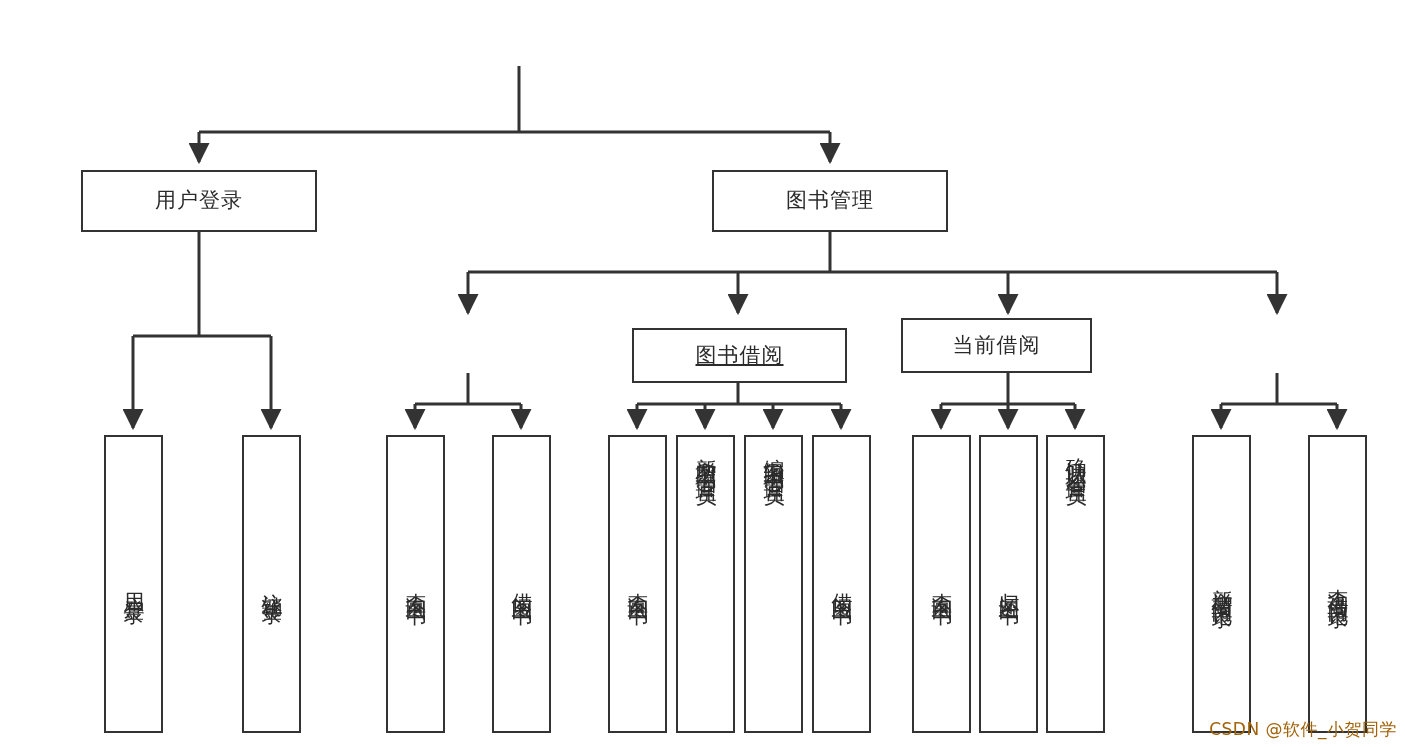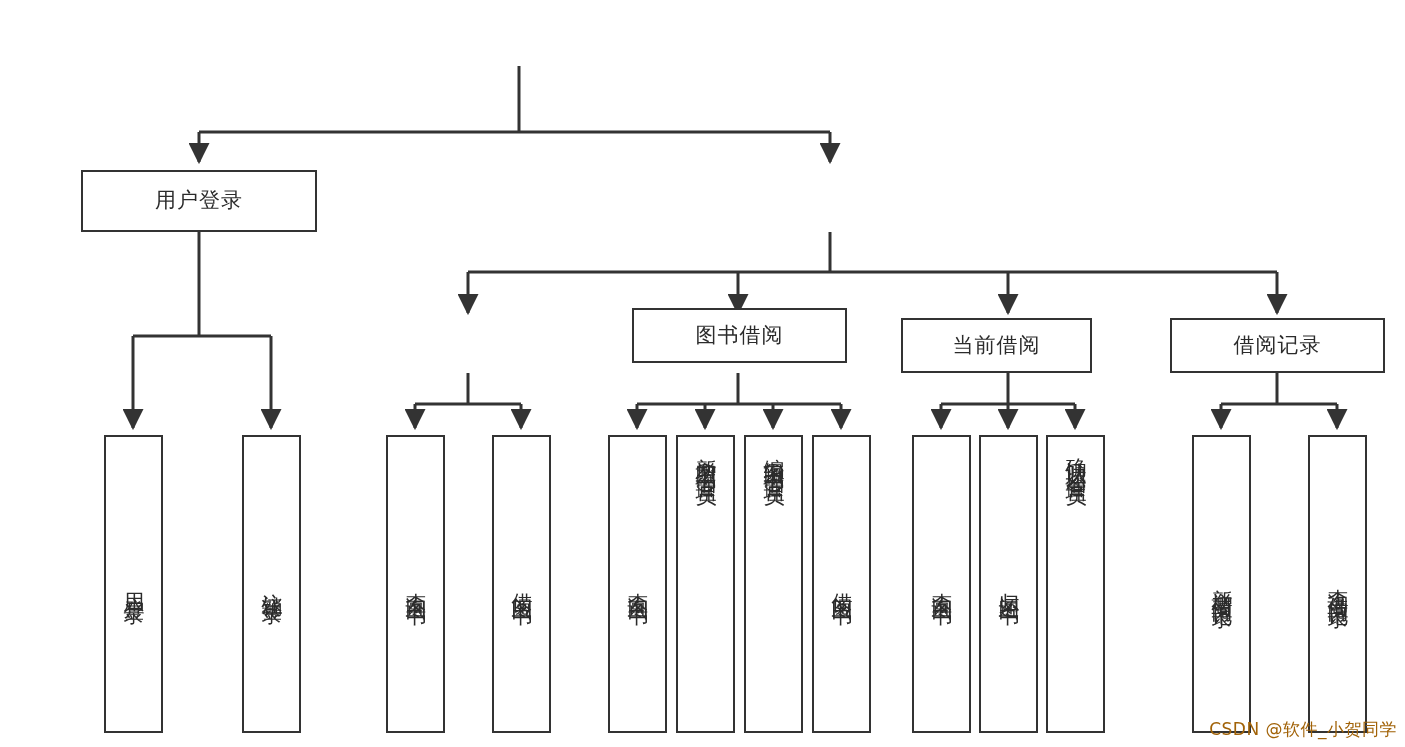--- a/index.html
+++ b/index.html
@@ -121,29 +121,29 @@
       <path d="M 1221 404 L 1337 404"></path>
       <path d="M 1221 404 L 1221 428" marker-end="url(#arrow)"></path>
       <path d="M 1337 404 L 1337 428" marker-end="url(#arrow)"></path>
     </g>
   </svg>
 
 
   <div class="node horizontal" style="left:81px; top:170px; width:236px; height:62px;">
     <span class="node-label">用户登录</span>
   </div>
+  <div class="node horizontal" style="left:712px; top:170px; width:236px; height:62px;">
+    <span class="node-label">图书管理</span>
+  </div>
 
-  <div class="node horizontal" style="left:632px; top:308px; width:215px; height:55px;">
+  <div class="node horizontal" style="left:632px; top:328px; width:215px; height:55px;text-decoration:underline;">
     <span class="node-label">图书借阅</span>
   </div>
   <div class="node horizontal" style="left:901px; top:318px; width:191px; height:55px;align-items:center;">
     <span class="node-label">当前借阅</span>
-  </div>
-  <div class="node horizontal" style="left:1170px; top:318px; width:215px; height:55px;">
-    <span class="node-label">借阅记录</span>
   </div>
 
   <div class="node vertical centered" style="left:104px; top:435px; width:59px; height:298px;">
     <span class="node-label">用户登录</span>
   </div>
   <div class="node vertical centered" style="left:242px; top:435px; width:59px; height:298px;">
     <span class="node-label">注销登录</span>
   </div>
 
   <div class="node vertical centered" style="left:386px; top:435px; width:59px; height:298px;">

